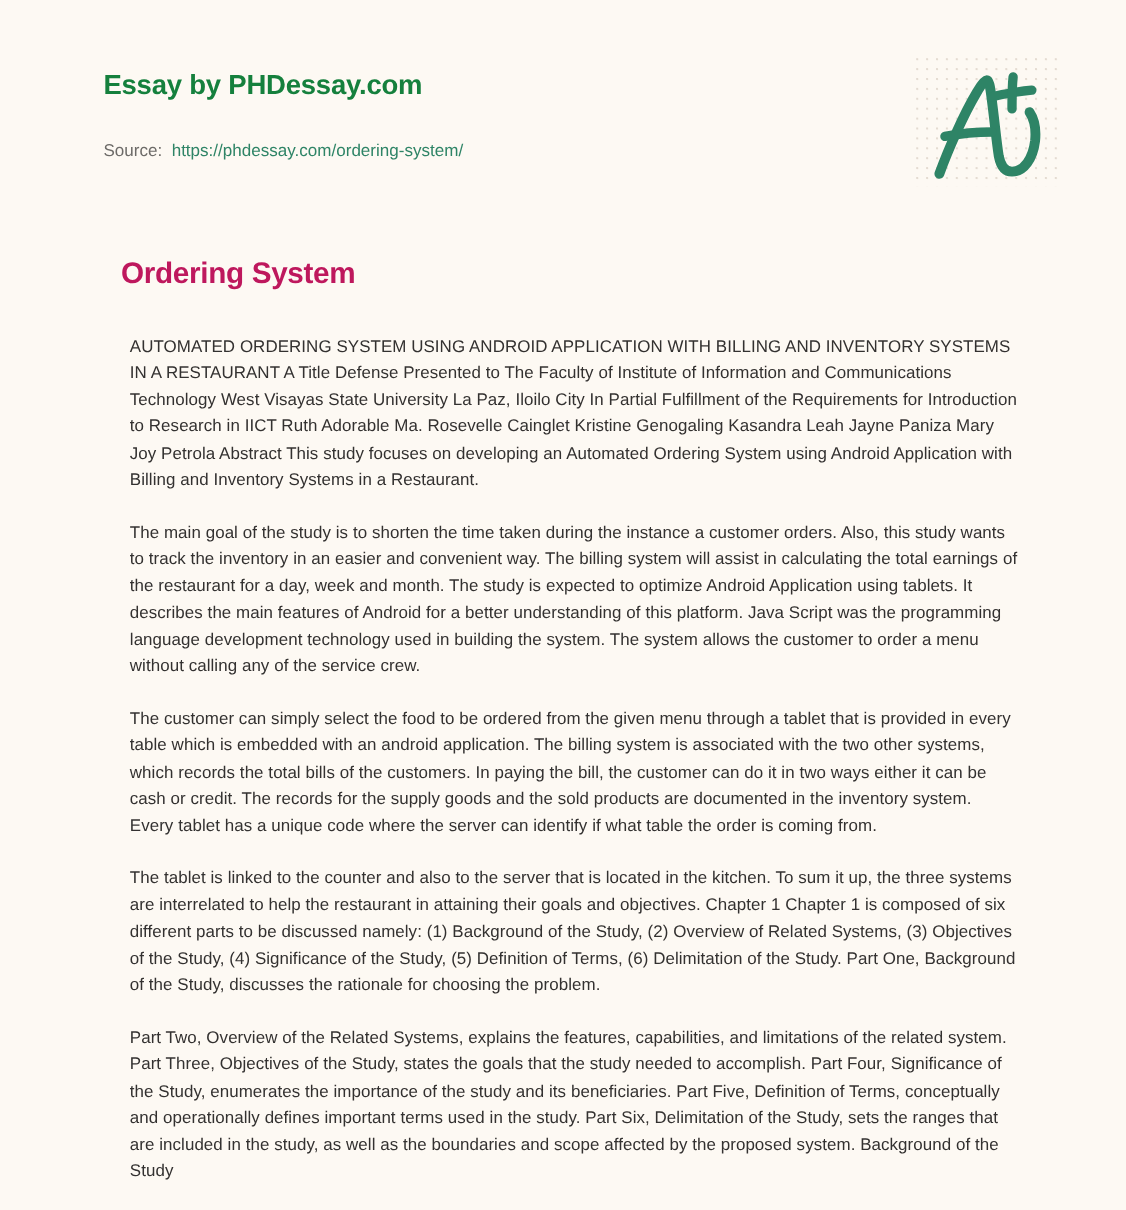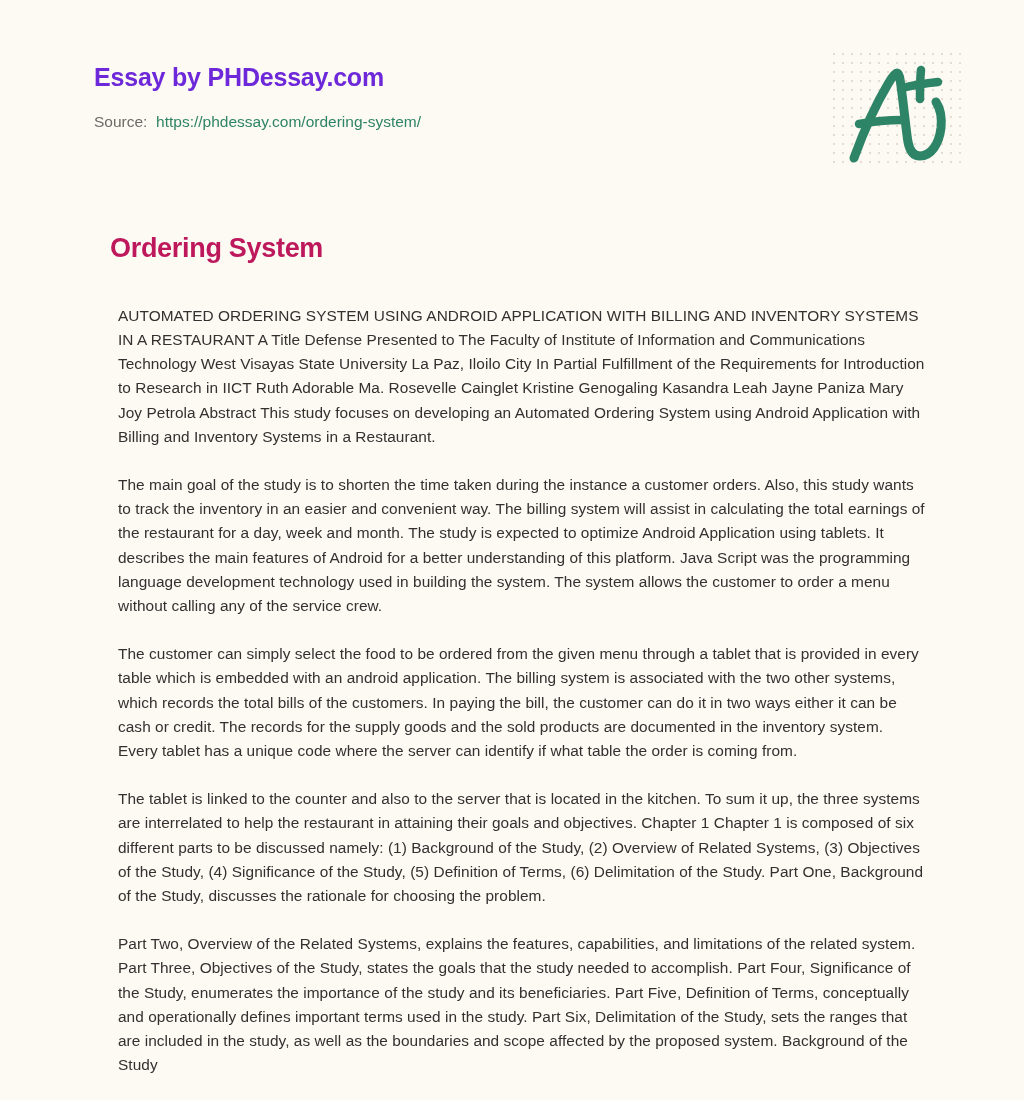--- a/index.html
+++ b/index.html
@@ -28,28 +28,28 @@
     position: relative;
     padding: 62px 96px 0 94px;
     height: 150px;
     box-sizing: border-box;
   }
 
   .brand-line {
     font-size: 25px;
     font-weight: 700;
     letter-spacing: -0.2px;
-    color: #6d28d9;
+    color: #15803d;
     line-height: 1.2;
     margin: 0;
     white-space: nowrap;
   }
 
   .source-line {
-    margin-top: 20px;
+    margin-top: 36px;
     font-size: 15.5px;
     line-height: 1.3;
     color: #6d6b68;
     white-space: nowrap;
   }
   .source-label {
     color: #6d6b68;
   }
   .source-url {
     color: #2e8466;

